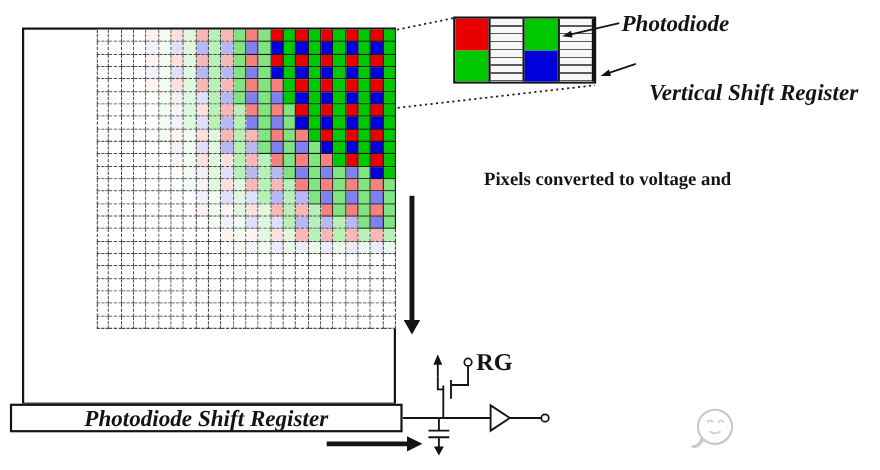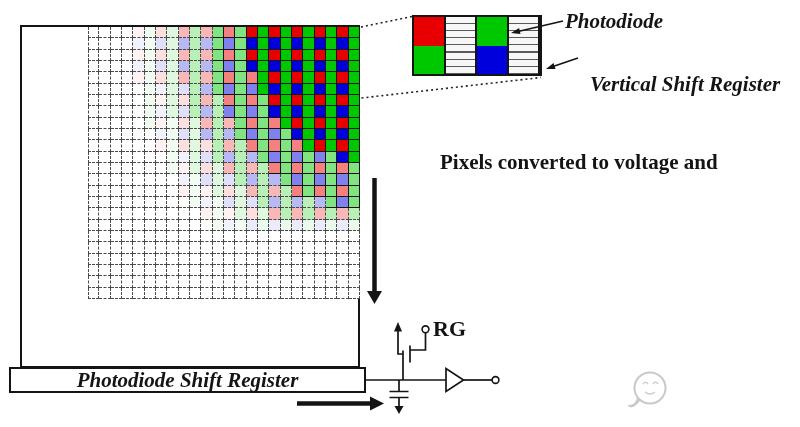--- a/index.html
+++ b/index.html
@@ -10,21 +10,21 @@
               box-sizing:border-box;background:#fff;}
   .pixel-grid{left:88px;top:27px;width:272px;height:272px;}
   .pixel-grid .cell{position:absolute;box-sizing:border-box;}
   .inset{left:412px;top:15px;width:130px;height:61px;border:2px solid #141414;
          box-sizing:border-box;display:flex;background:#fff;}
   .inset .col{flex:1;display:flex;flex-direction:column;}
   .inset .col.reg{border-left:2px solid #141414;border-right:2px solid #141414;}
   .inset .half{flex:1;}
   .overlay{left:0;top:0;width:800px;height:427px;pointer-events:none;}
   .lbl-italic{font-style:italic;font-size:21px;color:#141414;white-space:nowrap;}
-  .caption-en{left:440px;top:149px;font-size:21px;line-height:27px;color:#141414;white-space:nowrap;}
+  .caption-en{left:440px;top:149px;font-size:17px;line-height:27px;color:#141414;white-space:nowrap;}
   .caption-cn{left:483px;top:237px;font-family:"Liberation Sans",sans-serif;font-size:16px;
               line-height:24px;letter-spacing:2px;color:#787878;white-space:nowrap;}
   .rg-label{left:433px;top:316px;font-size:22px;color:#141414;}
   .ccd-output{left:511px;top:369px;font-size:22px;letter-spacing:1px;color:#141414;white-space:nowrap;}
   .hsr-box{left:9px;top:367px;width:357px;height:26px;border:2px solid #141414;box-sizing:border-box;
            background:#fff;display:flex;align-items:center;justify-content:center;
            font-style:italic;font-size:21px;color:#141414;}
   .watermark-text{left:670px;top:372px;font-family:"Liberation Sans",sans-serif;font-size:23px;
                   letter-spacing:3px;color:#c9c9c9;white-space:nowrap;}
 </style>

